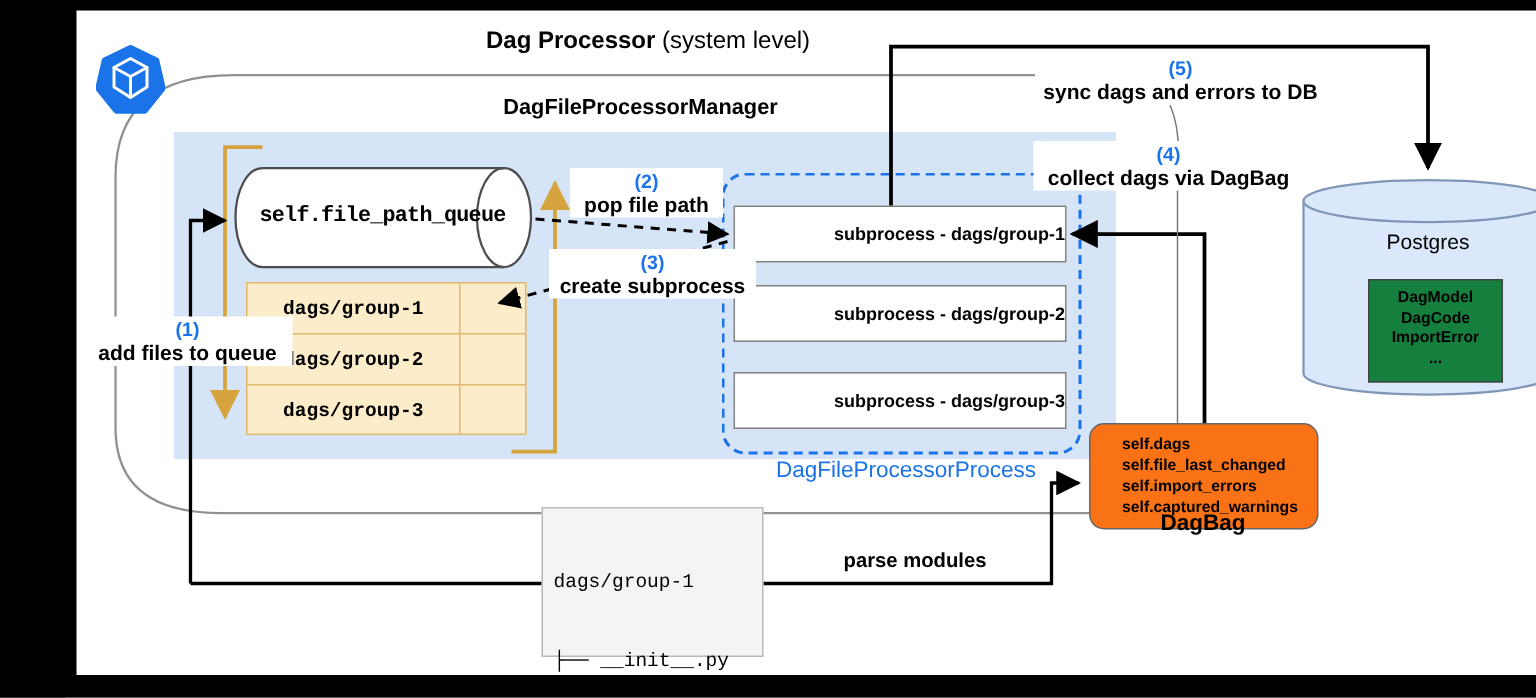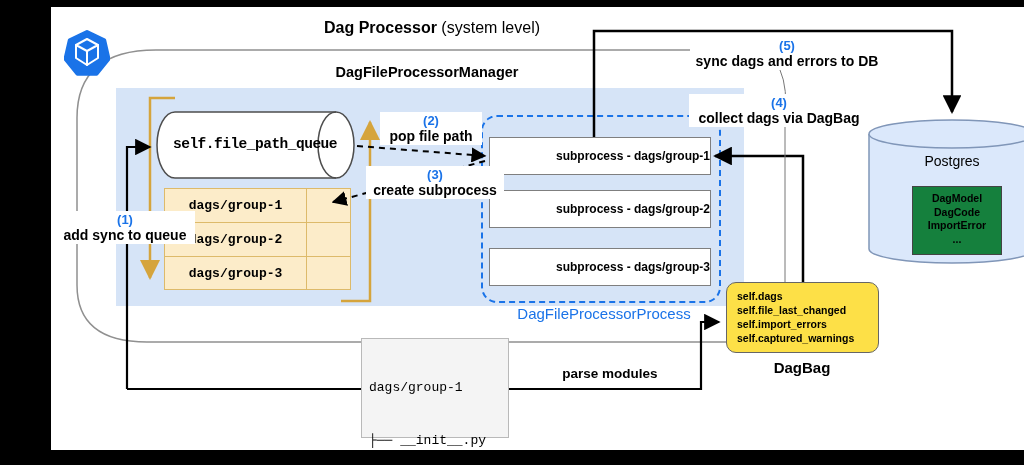--- a/index.html
+++ b/index.html
@@ -46,24 +46,24 @@
   #step4{left:645px;top:94px;width:176px;}
   #step5{left:648px;top:37px;width:186px;}
   #parse-label{left:504px;top:366px;width:124px;text-align:center;font-weight:bold;font-size:13.5px;z-index:7;}
 
   
   #file-tree{left:317px;top:338px;width:148px;height:100px;background:#f4f4f4;border:1px solid #b9b9b9;
              z-index:6;font-family:"Liberation Mono",monospace;font-size:13px;line-height:17.5px;
              padding:5px 0 0 7px;box-sizing:border-box;white-space:pre;}
 
   
-  #dagbag-box{left:682px;top:282px;width:153px;height:71px;background:#fde047;border:1.5px solid #666;
-              border-radius:10px;z-index:6;box-sizing:border-box;padding:6px 0 0 10px;
+  #dagbag-box{left:682px;top:282px;width:153px;height:71px;background:#f97316;border:1.5px solid #666;
+              border-radius:10px;z-index:6;box-sizing:border-box;padding:6px 0 0 21px;
               font-weight:bold;font-size:10.5px;line-height:14px;}
-  #dagbag-label{left:708px;top:359px;width:100px;text-align:center;font-weight:bold;font-size:15px;z-index:7;}
+  #dagbag-label{left:708px;top:340px;width:100px;text-align:center;font-weight:bold;font-size:15px;z-index:7;}
 
   
   #postgres-label{left:858px;top:153px;width:100px;text-align:center;font-weight:normal;font-size:14px;z-index:3;}
   #postgres-tables{left:868px;top:186px;width:90px;height:69px;background:#15803d;border:1px solid #444;z-index:3;
                    box-sizing:border-box;text-align:center;font-weight:bold;font-size:10.5px;line-height:13.5px;padding-top:5px;}
 
   #cube-icon{left:20px;top:29px;width:46px;height:48px;z-index:8;}
 </style>
 </head>
 <body>
@@ -132,21 +132,21 @@
 
     <path d="M736,70 Q744,88 741,120 L741,282" fill="none" stroke="#777" stroke-width="1"></path>
 
     <path d="M313,146 L441,156" fill="none" stroke="#000" stroke-width="2" stroke-dasharray="6,5" marker-end="url(#arrow-black)"></path>
 
     <path d="M441,161 L289,202" fill="none" stroke="#000" stroke-width="2" stroke-dasharray="6,5" marker-end="url(#arrow-black)"></path>
   </svg>
 
   <div class="abs step" id="step1">
     <div class="num">(1)</div>
-    <div class="txt">add sync to queue</div>
+    <div class="txt">add files to queue</div>
   </div>
   <div class="abs step" id="step2">
     <div class="num">(2)</div>
     <div class="txt">pop file path</div>
   </div>
   <div class="abs step" id="step3">
     <div class="num">(3)</div>
     <div class="txt">create subprocess</div>
   </div>
   <div class="abs step" id="step4">

